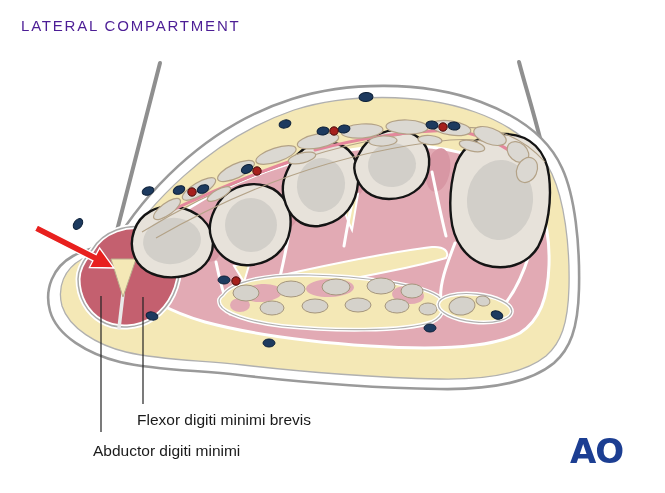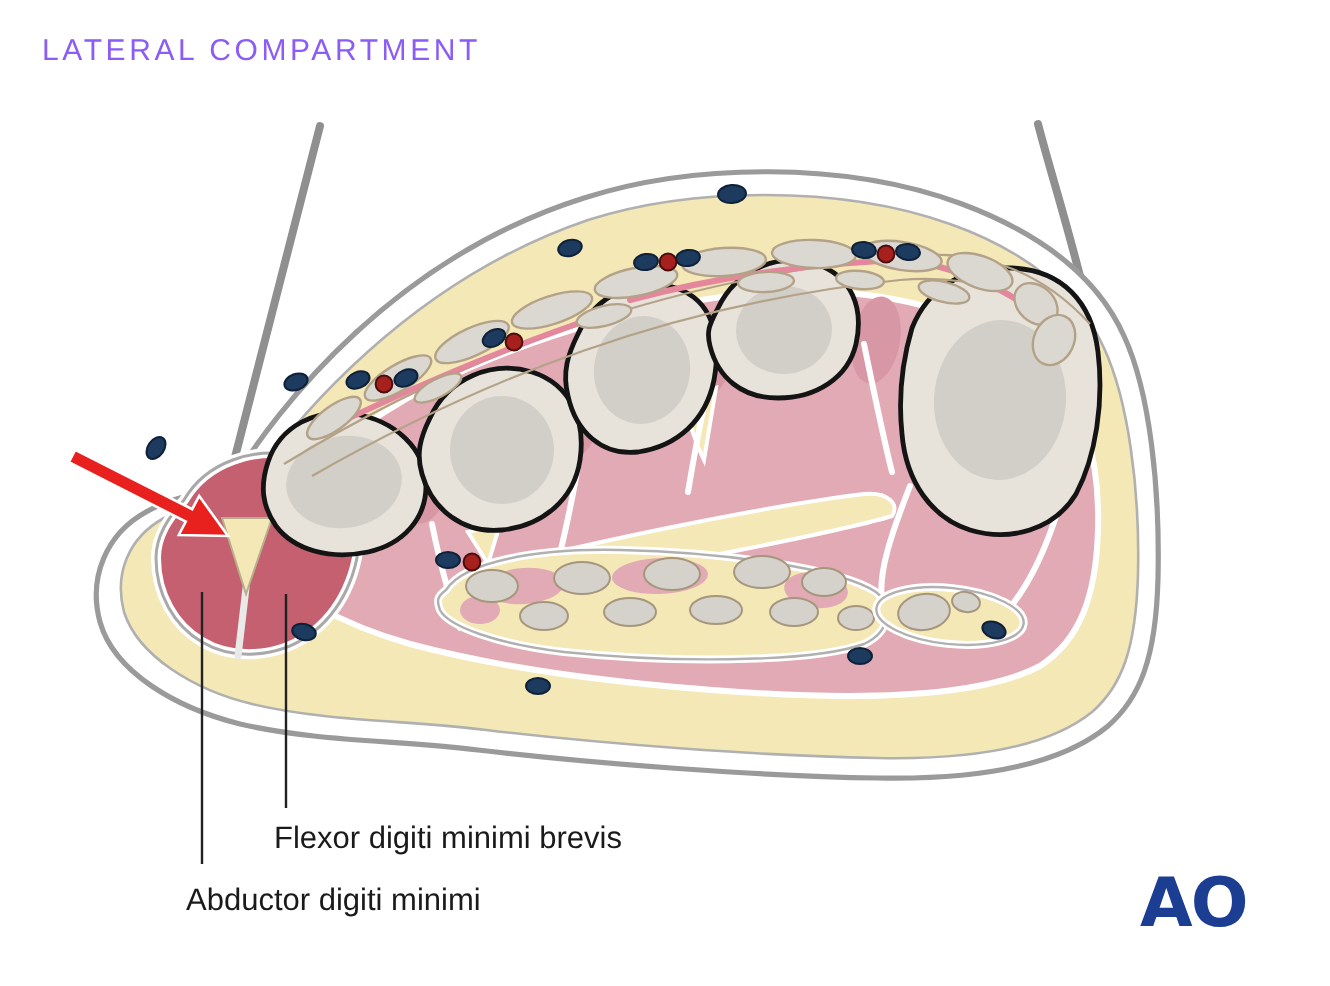--- a/index.html
+++ b/index.html
@@ -7,21 +7,21 @@
     position:relative;
     width:665px;height:493px;
     background:#ffffff;
     font-family:"Liberation Sans", sans-serif;
     overflow:hidden;
   }
   #art{position:absolute;left:0;top:0;}
   .page-title{
     position:absolute;left:21px;top:17px;
     font-size:15px;letter-spacing:1.8px;
-    color:#8b5cf6;font-weight:500;
+    color:#4c1d95;font-weight:500;
   }
   .anno{
     position:absolute;
     font-size:15.5px;color:#1a1a1a;font-weight:400;
     white-space:nowrap;
   }
   .anno.flexor{left:137px;top:411px;}
   .anno.abductor{left:93px;top:442px;}
 </style>
 </head>

